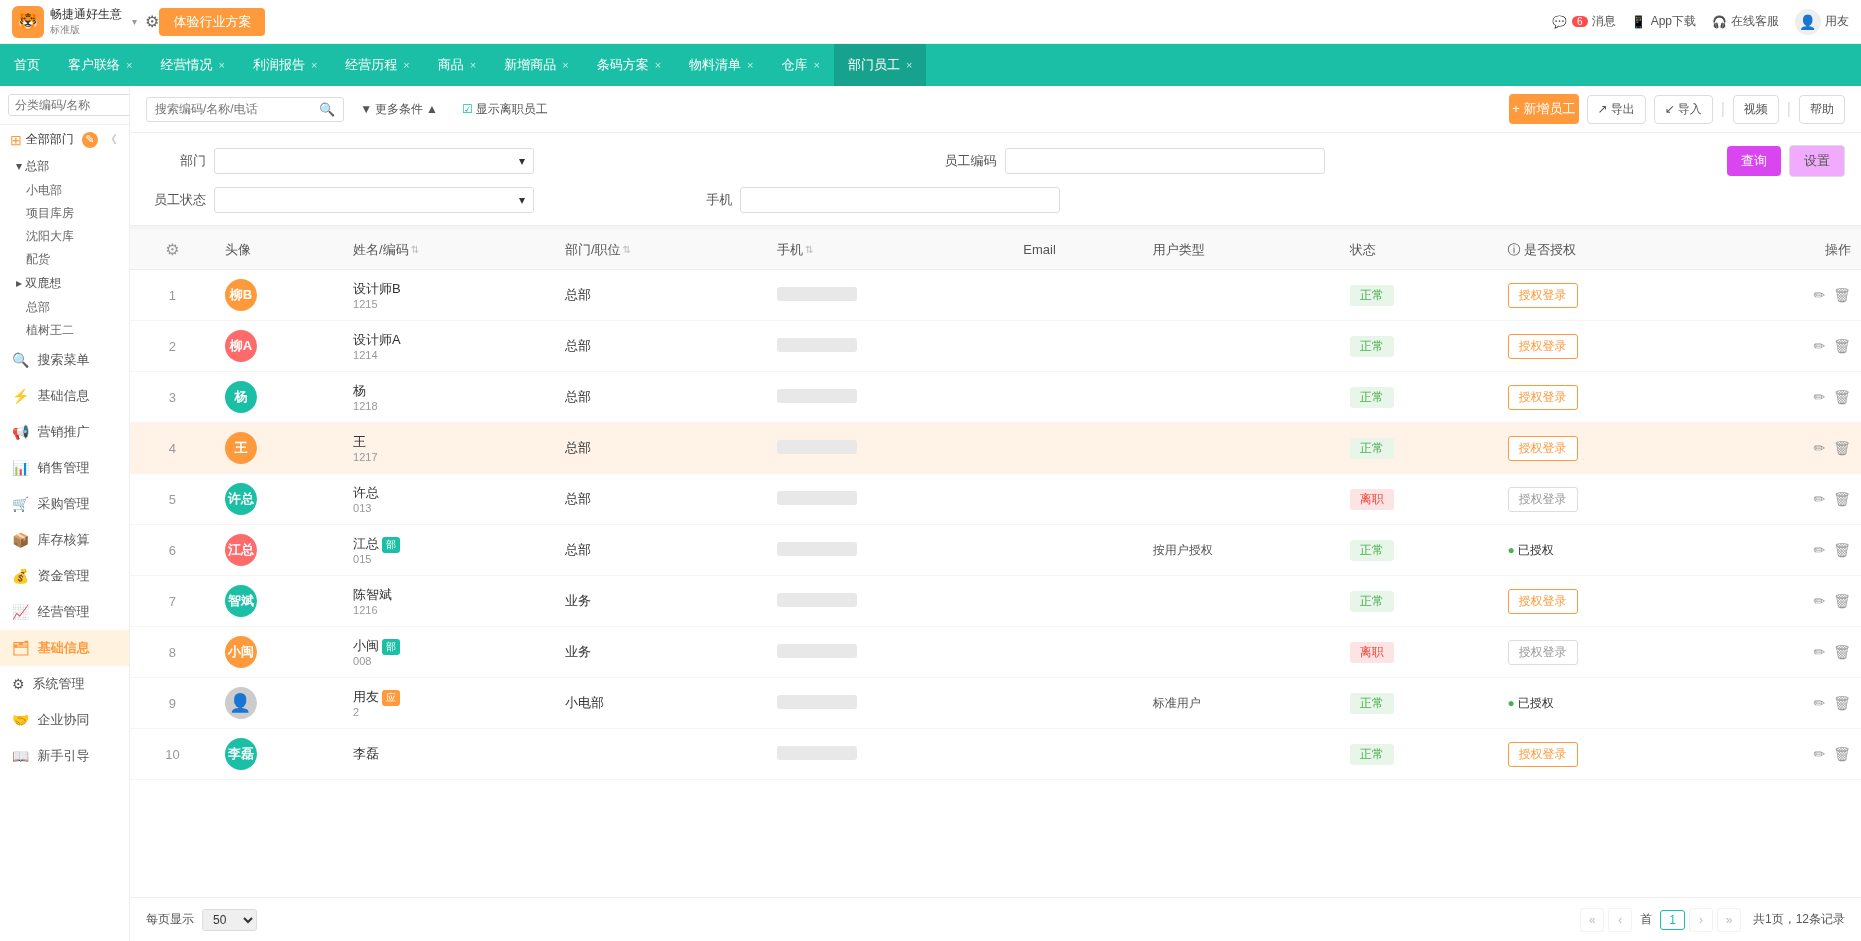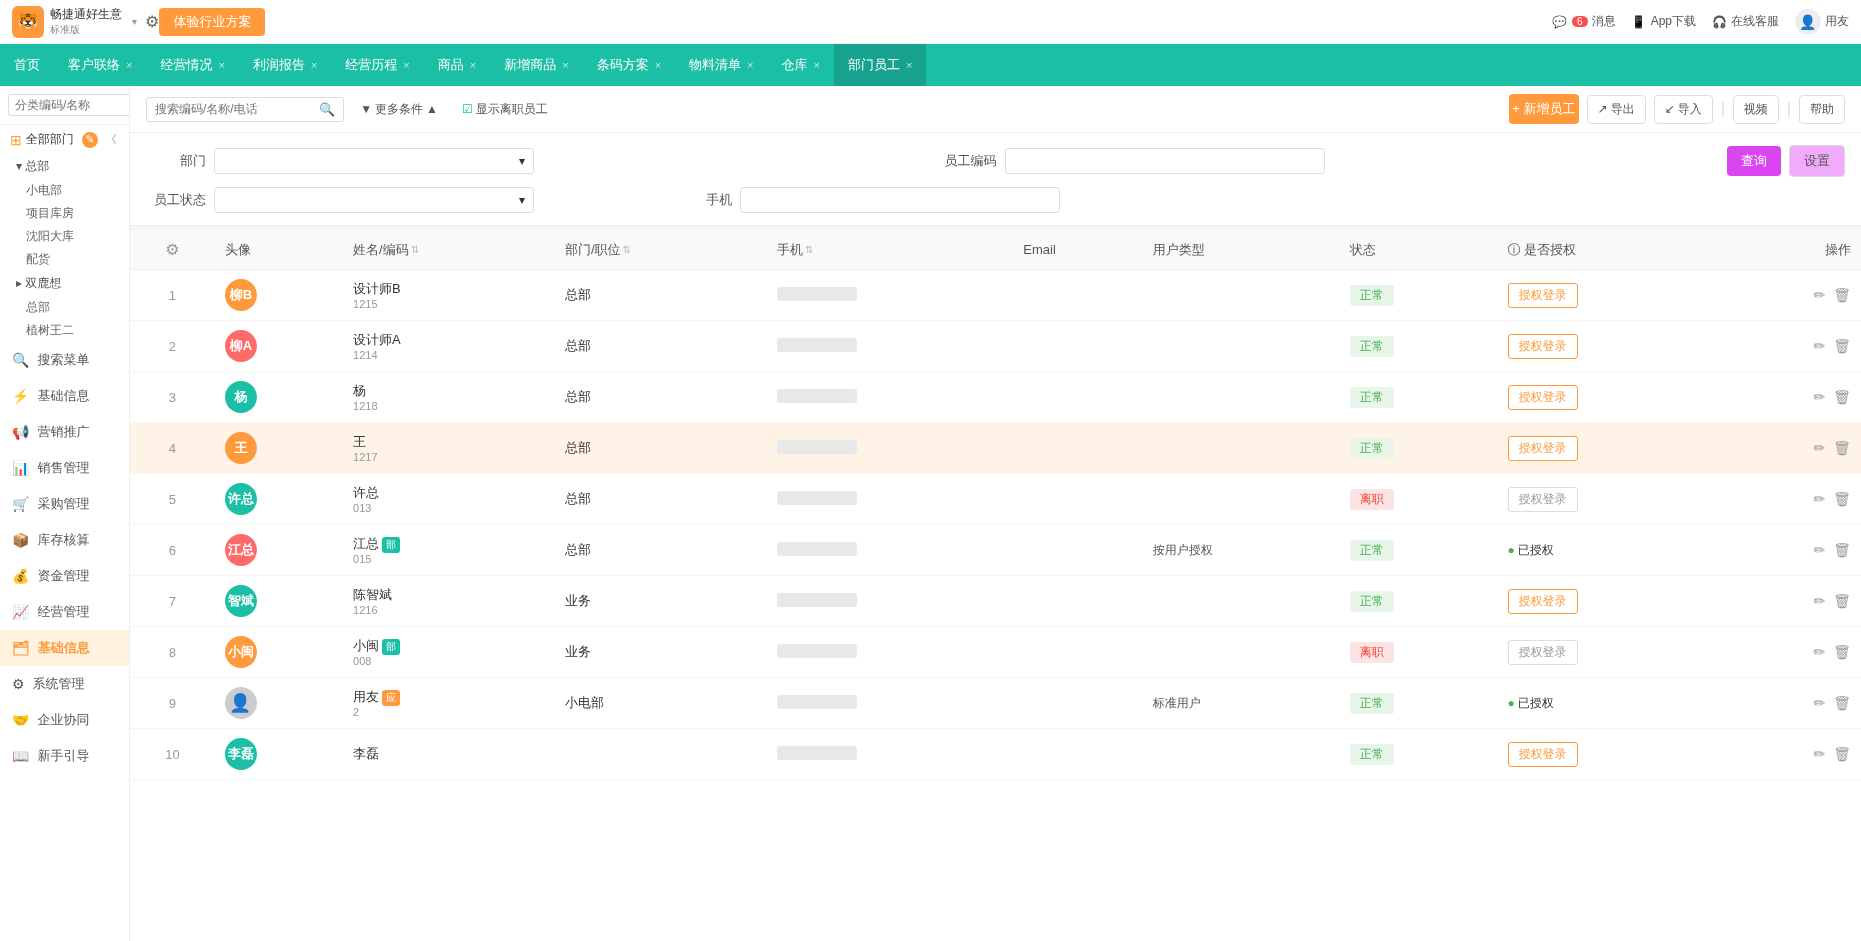--- a/index.html
+++ b/index.html
@@ -771,14 +771,31 @@
       <div class="op-icons" style="justify-content:flex-end;">
         <span class="op-icon">✏</span>
         <span class="op-icon">🗑</span>
       </div>
     </td>
   </tr>
           </tbody>
       </table>
     </div>
 
+    <div class="pagination">
+      <span class="page-size-label">每页显示</span>
+      <select class="page-size-select">
+        <option>50</option>
+        <option>20</option>
+        <option>100</option>
+      </select>
+      <div class="page-nav">
+        <button class="page-btn disabled">«</button>
+        <button class="page-btn disabled">‹</button>
+        <span style="font-size:12px;color:#555;margin:0 4px;">首</span>
+        <div class="page-current">1</div>
+        <button class="page-btn disabled">›</button>
+        <button class="page-btn disabled">»</button>
+        <span class="page-info" style="margin-left:8px;">共1页，12条记录</span>
+      </div>
+    </div>
   </div>
 </div>
 
 </body></html>

